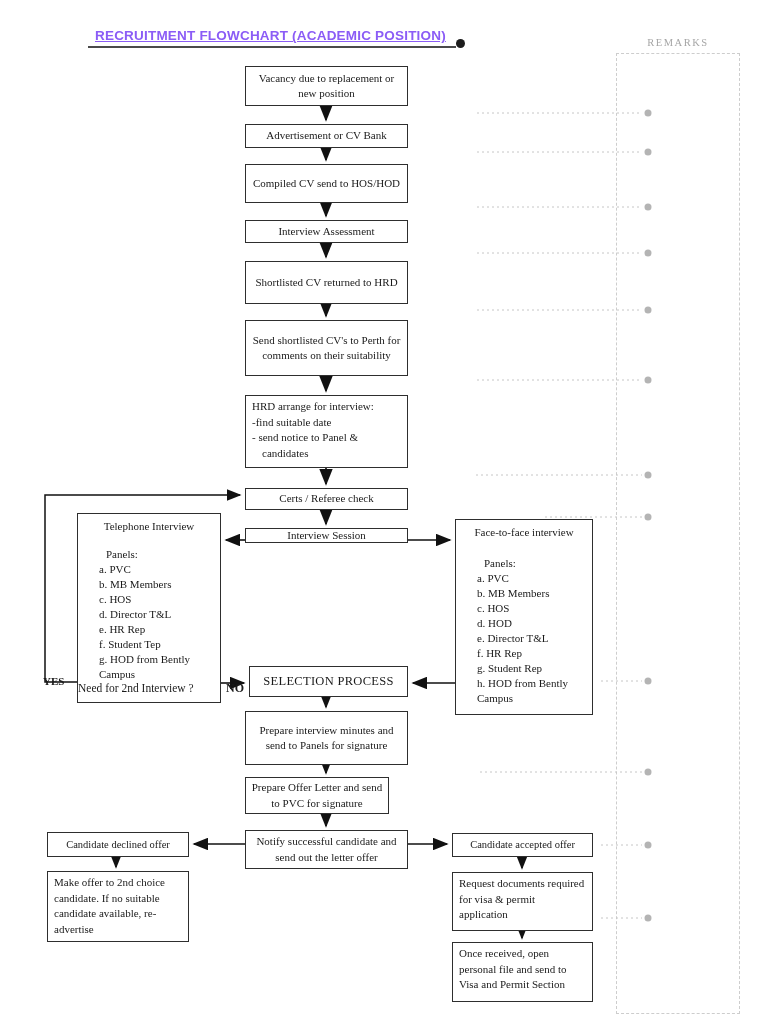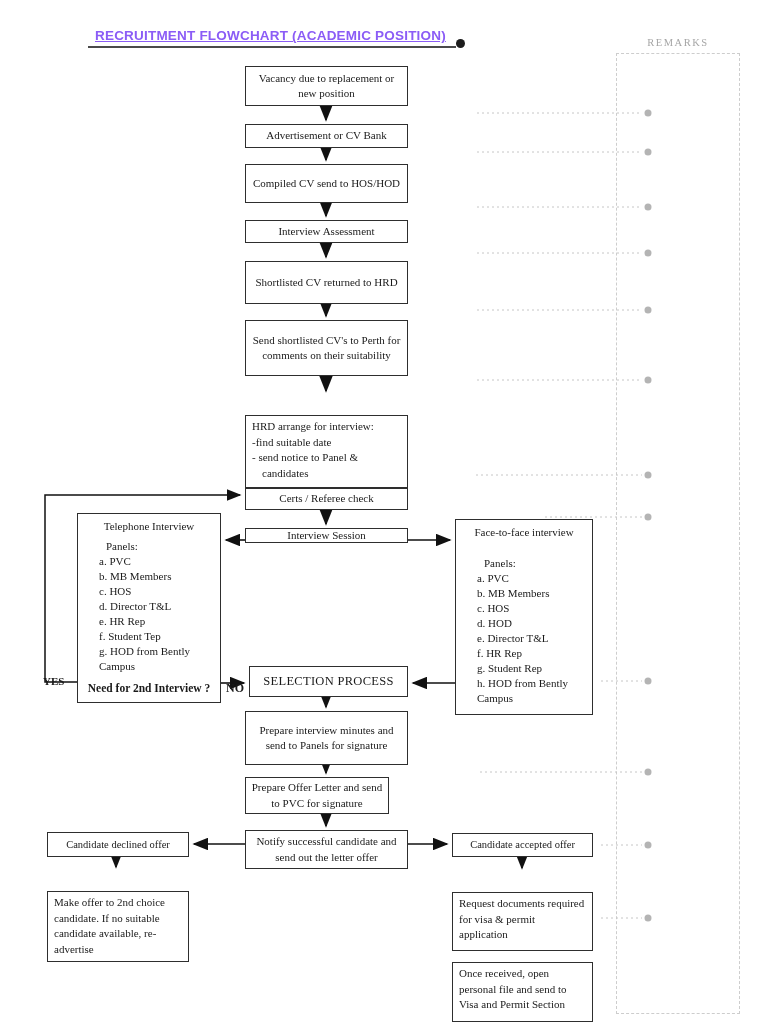--- a/index.html
+++ b/index.html
@@ -34,32 +34,32 @@
   }
   
   .node{
     position:absolute;box-sizing:border-box;background:#fff;
     border:1.5px solid #2e2e2e;
     font-size:11px;line-height:15.5px;
     display:flex;flex-direction:column;justify-content:center;
     padding:2px 4px;
   }
   .node.center{text-align:center;align-items:center;}
-  .node.left{justify-content:flex-start;text-align:left;padding:3px 6px;margin-top:20px;}
+  .node.left{justify-content:flex-start;text-align:left;padding:3px 6px;}
   .node .indent{padding-left:10px;}
   .node.caps{font-size:12.5px;letter-spacing:.3px;}
   
   .panel{justify-content:flex-start;text-align:left;padding:5px 4px 4px 4px;line-height:15px;}
-  .panel .panel-title{text-align:center;margin-bottom:5px;}
+  .panel .panel-title{text-align:center;margin-bottom:13px;}
   .panel .panel-title.pad{margin-bottom:16px;}
   .panel .panel-sub{margin-left:24px;}
   .panel .panel-items{margin-left:17px;}
   .panel .panel-question{
-    position:absolute;left:0;right:0;bottom:6px;text-align:center;
-    font-weight:bold;font-size:11.5px;
+    position:absolute;left:0;right:0;bottom:6px;
+    font-weight:normal;font-size:11.5px;
   }
   
   .lbl{position:absolute;font-weight:bold;font-size:11px;}
   .lbl.no{font-size:12px;}
   
   .overlay{position:absolute;left:0;top:0;pointer-events:none;}
 </style>
 </head>
 <body>
 

